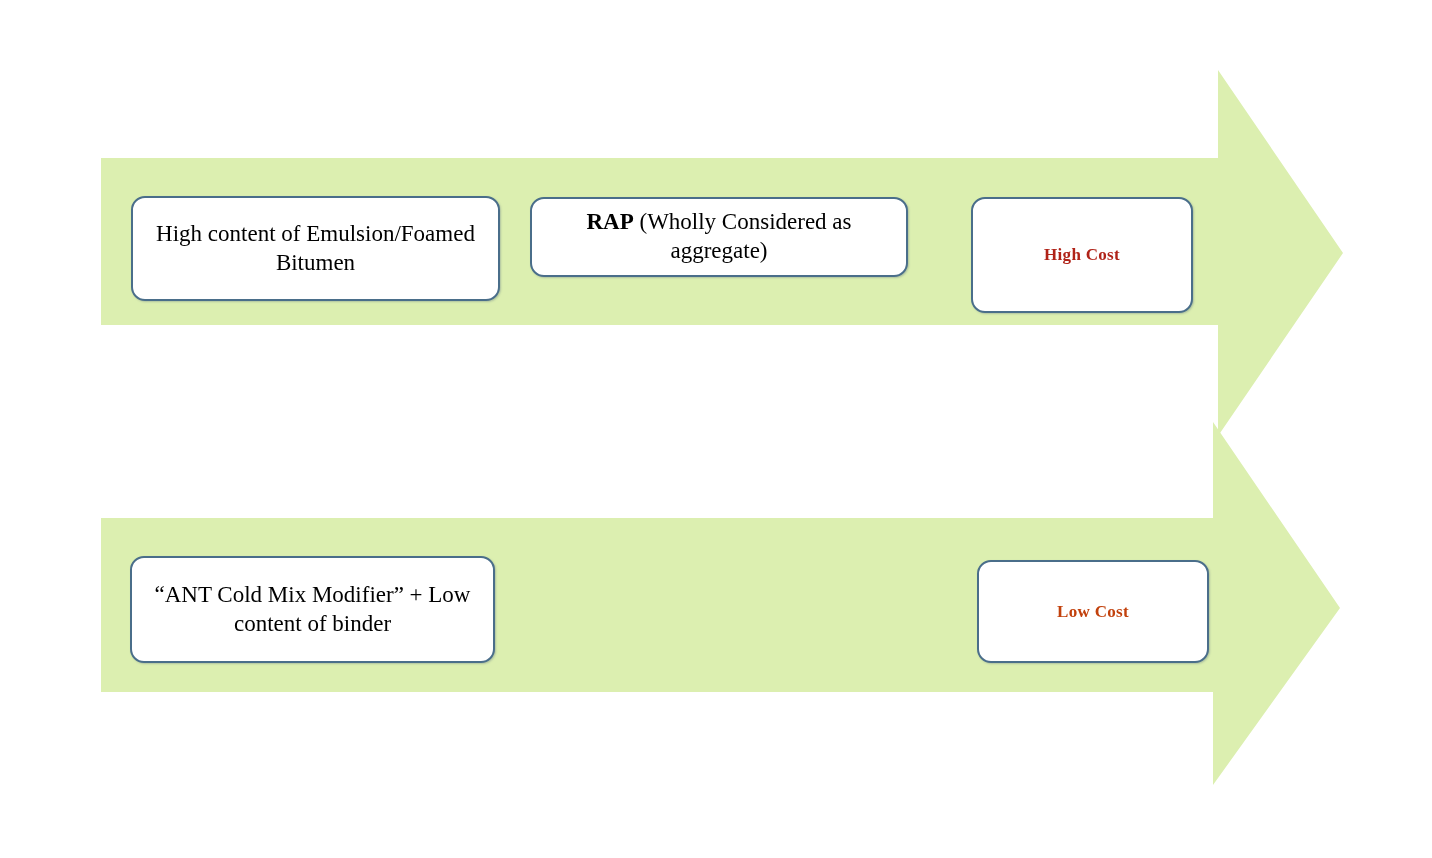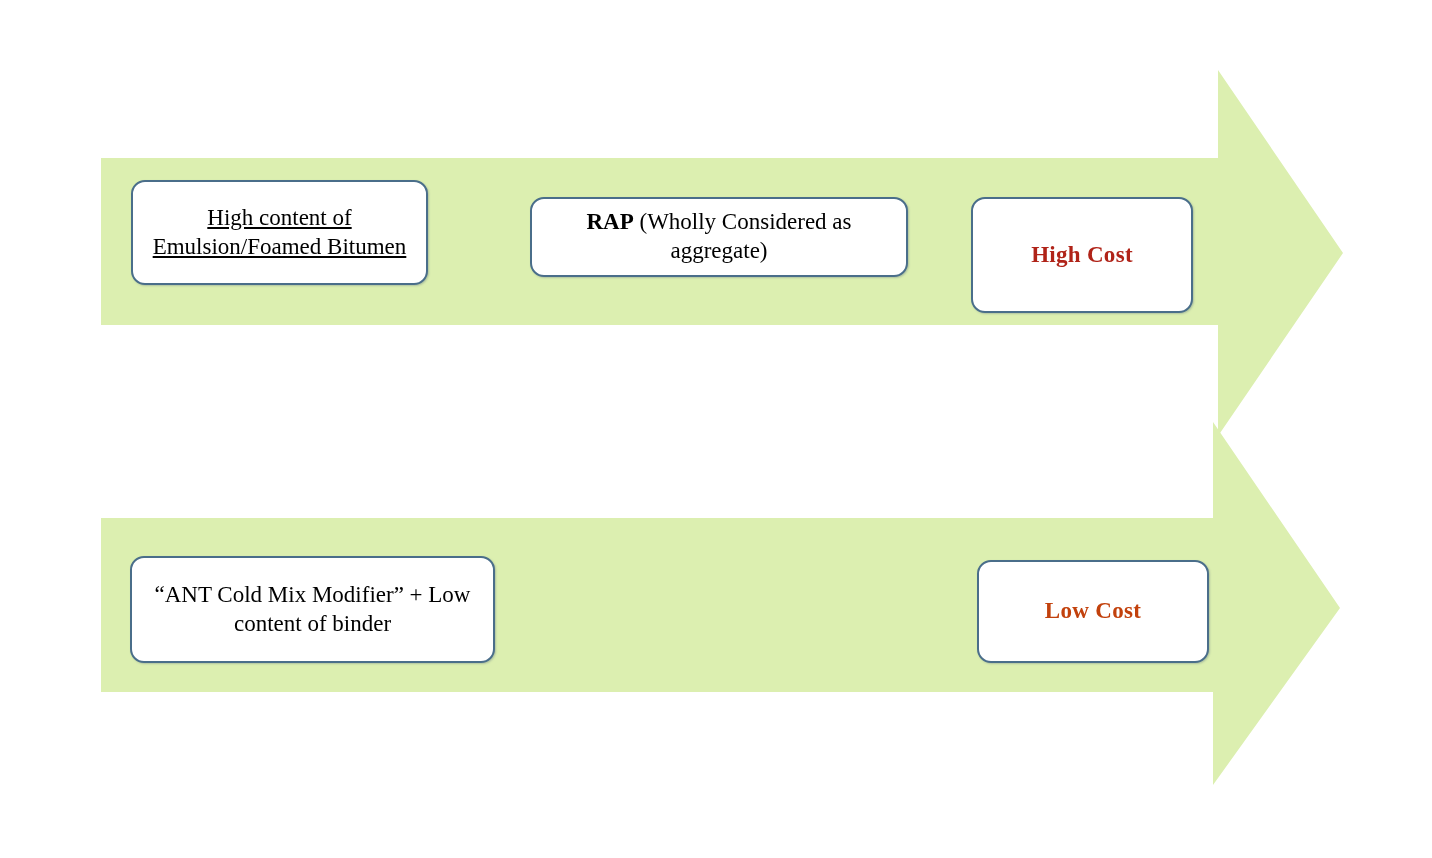--- a/index.html
+++ b/index.html
@@ -59,30 +59,30 @@
 
   .node-text.wrap {
     white-space: normal;
   }
 
   .rap-label {
     font-weight: bold;
   }
 
   .cost-text {
-    font-size: 23px;
+    font-size: 17px;
     font-weight: bold;
     letter-spacing: 0.3px;
   }
 
   .cost-high { color: #B02318; }
   .cost-low  { color: #c2410c; }
 
   
-  #box-high-1 { left: 131px; top: 180px; width: 297px; height: 105px; text-decoration: underline; }
+  #box-high-1 { left: 131px; top: 196px; width: 369px; height: 105px; }
   #box-high-2 { left: 530px; top: 197px; width: 378px; height: 80px; }
   #box-high-3 { left: 971px; top: 197px; width: 222px; height: 116px; }
 
   
   #box-low-1 { left: 130px; top: 556px; width: 365px; height: 107px; }
   #box-low-2 { left: 528px; top: 557px; width: 392px; height: 106px; }
   #box-low-3 { left: 977px; top: 560px; width: 232px; height: 103px; }
 
   
   #box-low-1 .node-text { width: 376px; }

